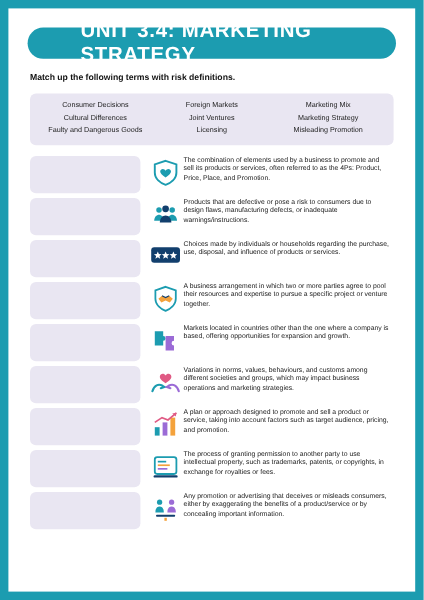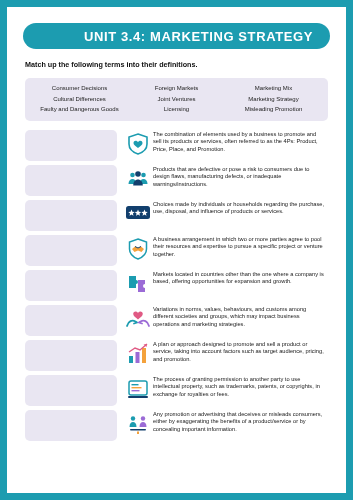--- a/index.html
+++ b/index.html
@@ -19,21 +19,21 @@
   }
   .title-bar{
     background:#1c9cb0;
     border-radius:16px;
     height:26px;
     display:flex;align-items:center;justify-content:center;
     margin:2px 0 0 0;
   }
   .title-bar .title{
     color:#ffffff;
-    font-size:13px;
+    font-size:17px;
     font-weight:bold;
     letter-spacing:.6px;
     margin-left:44px;
   }
   .instruction{
     margin:11px 0 9px 2px;
     font-size:7.2px;
     font-weight:bold;
     color:#111111;
   }
@@ -91,21 +91,21 @@
 </style>
 </head>
 <body>
 
 <div class="page">
 
   <div class="title-bar">
     <span class="title">UNIT 3.4: MARKETING STRATEGY</span>
   </div>
 
-  <div class="instruction">Match up the following terms into their definitions.</div>
+  <div class="instruction">Match up the following terms with risk definitions.</div>
 
   <div class="terms-box">
     <div class="terms-row">
       <div class="term">Consumer Decisions</div>
       <div class="term">Foreign Markets</div>
       <div class="term">Marketing Mix</div>
     </div>
     <div class="terms-row">
       <div class="term">Cultural Differences</div>
       <div class="term">Joint Ventures</div>

